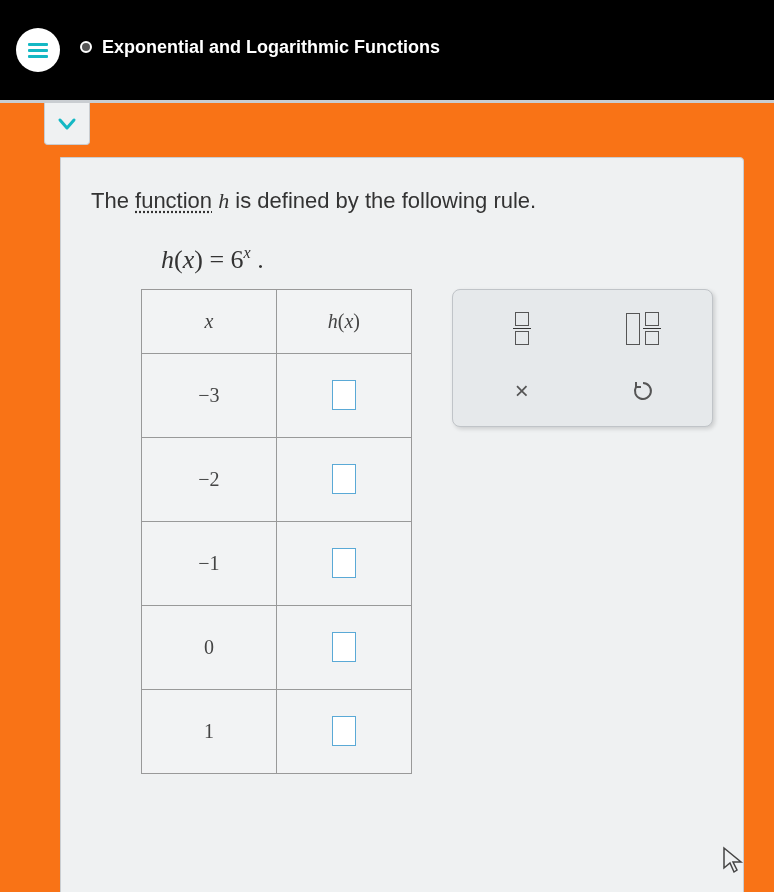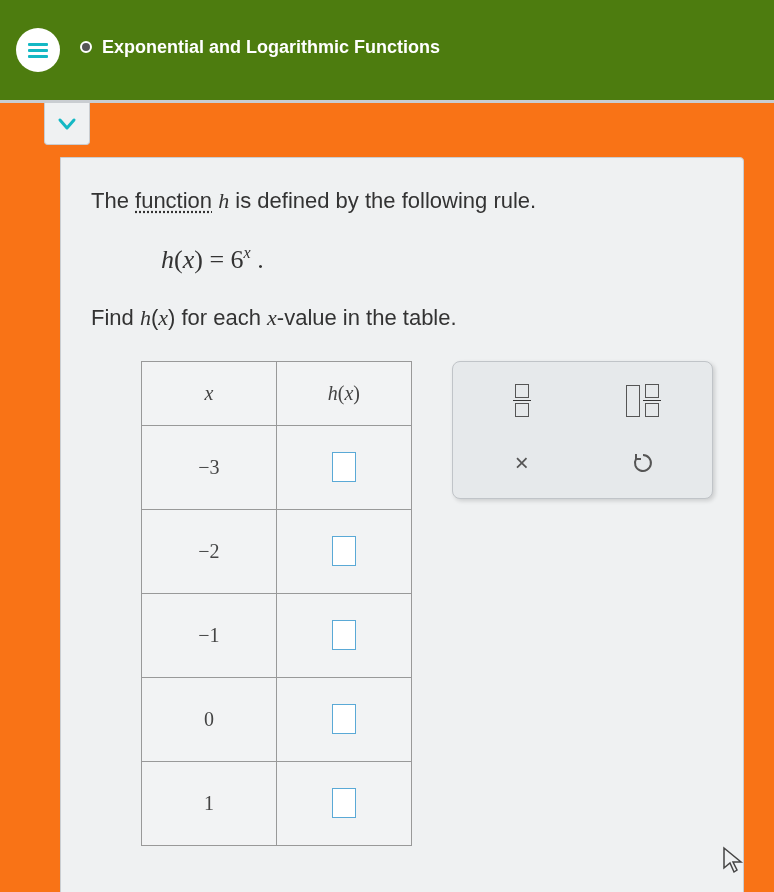--- a/index.html
+++ b/index.html
@@ -5,21 +5,21 @@
   * { box-sizing: border-box; margin: 0; padding: 0; }
   body {
     font-family: Arial, Helvetica, sans-serif;
     background: #d8dce0;
     width: 774px;
     height: 892px;
     overflow: hidden;
     position: relative;
   }
   .header {
-    background: #4d7c0f;
+    background: #000000;
     color: #fff;
     display: flex;
     align-items: center;
     padding: 12px 16px;
     height: 100px;
   }
   .menu-btn {
     width: 44px;
     height: 44px;
     border-radius: 50%;
@@ -100,21 +100,21 @@
   .ul-word {
     text-decoration: underline;
     text-decoration-style: dotted;
     text-underline-offset: 3px;
   }
   .math-i { font-style: italic; font-family: Georgia, 'Times New Roman', serif; }
   .formula {
     font-size: 26px;
     color: #333;
     margin-left: 70px;
-    margin-bottom: 30px;
+    margin-bottom: 14px;
     font-family: Georgia, 'Times New Roman', serif;
   }
   .formula sup { font-size: 16px; }
   .find {
     font-size: 22px;
     color: #333;
     margin-bottom: 30px;
   }
   .row-flex {
     display: flex;
@@ -228,23 +228,20 @@
 
   <div class="content">
     <p class="intro">
       <span>The </span><span class="ul-word">function</span><span> </span><span class="math-i">h</span><span> is defined by the following rule.</span>
     </p>
 
     <p class="formula">
       <span class="math-i">h</span>(<span class="math-i">x</span>)<span> = </span><span>6</span><sup class="math-i">x</sup>&nbsp;.
     </p>
 
-    <p class="find">
-      <span>Find </span><span class="math-i">h</span>(<span class="math-i">x</span>)<span> for each </span><span class="math-i">x</span><span>-value in the table.</span>
-    </p>
 
     <div class="row-flex">
       <table class="func">
         <tbody>
             <tr>
           <th><span class="math-i">x</span></th>
           <th><span class="math-i">h</span>(<span class="math-i">x</span>)</th>
         </tr>
         <tr>
           <td>−3</td>

